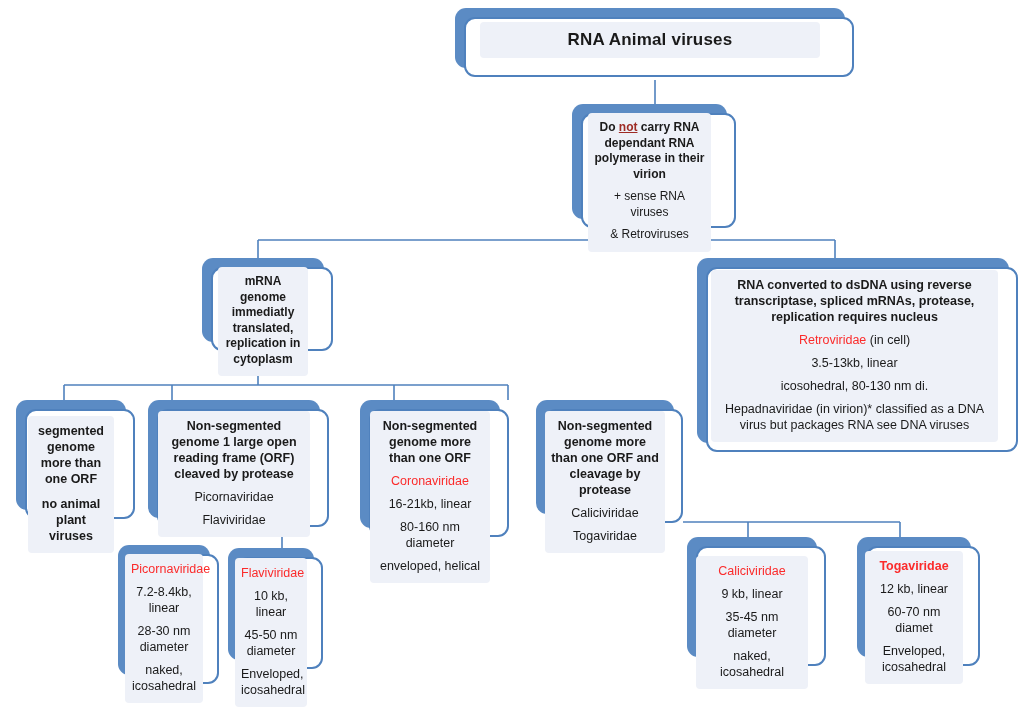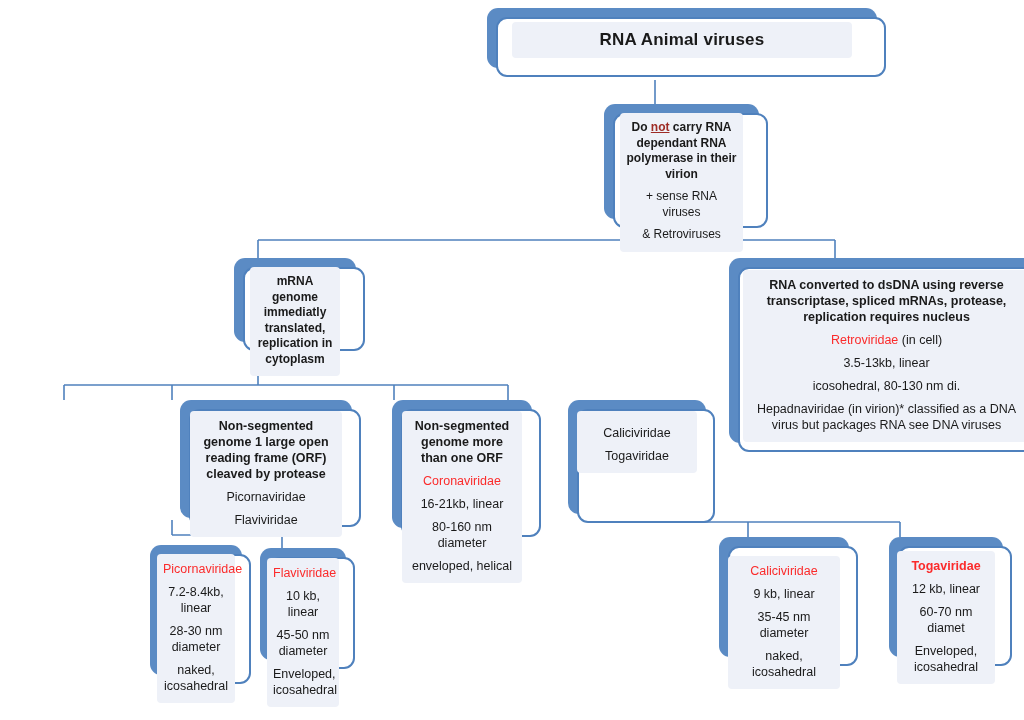--- a/index.html
+++ b/index.html
@@ -3,21 +3,21 @@
 <meta charset="utf-8">
 <style>
   html,body{margin:0;padding:0;background:#ffffff;}
   body{font-family:"Liberation Sans","DejaVu Sans",sans-serif;}
   #canvas{position:relative;width:1024px;height:720px;overflow:hidden;background:#fff;}
 
   
   #wires{position:absolute;left:0;top:0;width:1024px;height:720px;}
 
   
-  .node{position:absolute;margin-left:32px;}
+  .node{position:absolute;}
   .node .backdrop{
      position:absolute;left:0;top:0;width:100%;height:100%;
      background:#5b8bc4;border-radius:11px;
   }
   .node .card{
      position:absolute;left:9px;top:9px;width:100%;height:100%;
      background:#ffffff;border:2px solid #4f81bd;border-radius:11px;
      box-sizing:border-box;
   }
   .node .inner{
@@ -105,20 +105,28 @@
     <div class="card"></div>
     <div class="inner" style="top:12px;left:14px;right:11px;">
       <span class="ln t-12 b">RNA converted to dsDNA using reverse transcriptase, spliced mRNAs, protease, replication requires nucleus</span>
       <span class="ln t-12 i gap"><span class="red">Retroviridae</span><span> (in cell)</span></span>
       <span class="ln t-12 i gap">3.5-13kb, linear</span>
       <span class="ln t-12 i gap">icosohedral, 80-130 nm di.</span>
       <span class="ln t-12 i gap">Hepadnaviridae (in virion)* classified as a DNA virus but packages RNA see DNA viruses</span>
     </div>
   </div>
 
+  <div class="node" style="left:16px;top:400px;width:110px;height:110px;">
+    <div class="backdrop"></div>
+    <div class="card"></div>
+    <div class="inner" style="top:16px;left:12px;right:12px;">
+      <span class="ln t-12 b">segmented genome more than one ORF</span>
+      <span class="ln t-12 b gap2">no animal plant viruses</span>
+    </div>
+  </div>
 
   <div class="node" style="left:148px;top:400px;width:172px;height:118px;">
     <div class="backdrop"></div>
     <div class="card"></div>
     <div class="inner" style="top:11px;left:10px;right:10px;">
       <span class="ln t-12 b">Non-segmented genome 1 large open reading frame (ORF) cleaved by protease</span>
       <span class="ln t-12 i gap">Picornaviridae</span>
       <span class="ln t-12 i gap">Flaviviridae</span>
     </div>
   </div>
@@ -132,20 +140,21 @@
       <span class="ln t-12 i gap">16-21kb, linear</span>
       <span class="ln t-12 i gap">80-160 nm diameter</span>
       <span class="ln t-12 i gap">enveloped, helical</span>
     </div>
   </div>
 
   <div class="node" style="left:536px;top:400px;width:138px;height:114px;">
     <div class="backdrop"></div>
     <div class="card"></div>
     <div class="inner" style="top:11px;left:9px;right:9px;">
+      <span class="ln t-12 b">Non-segmented genome more than one ORF and cleavage by protease</span>
       <span class="ln t-12 i gap">Caliciviridae</span>
       <span class="ln t-12 i gap">Togaviridae</span>
     </div>
   </div>
 
   <div class="node" style="left:118px;top:545px;width:92px;height:130px;">
     <div class="backdrop"></div>
     <div class="card"></div>
     <div class="inner" style="top:9px;left:7px;right:7px;">
       <span class="ln t-12 i red">Picornaviridae</span>

